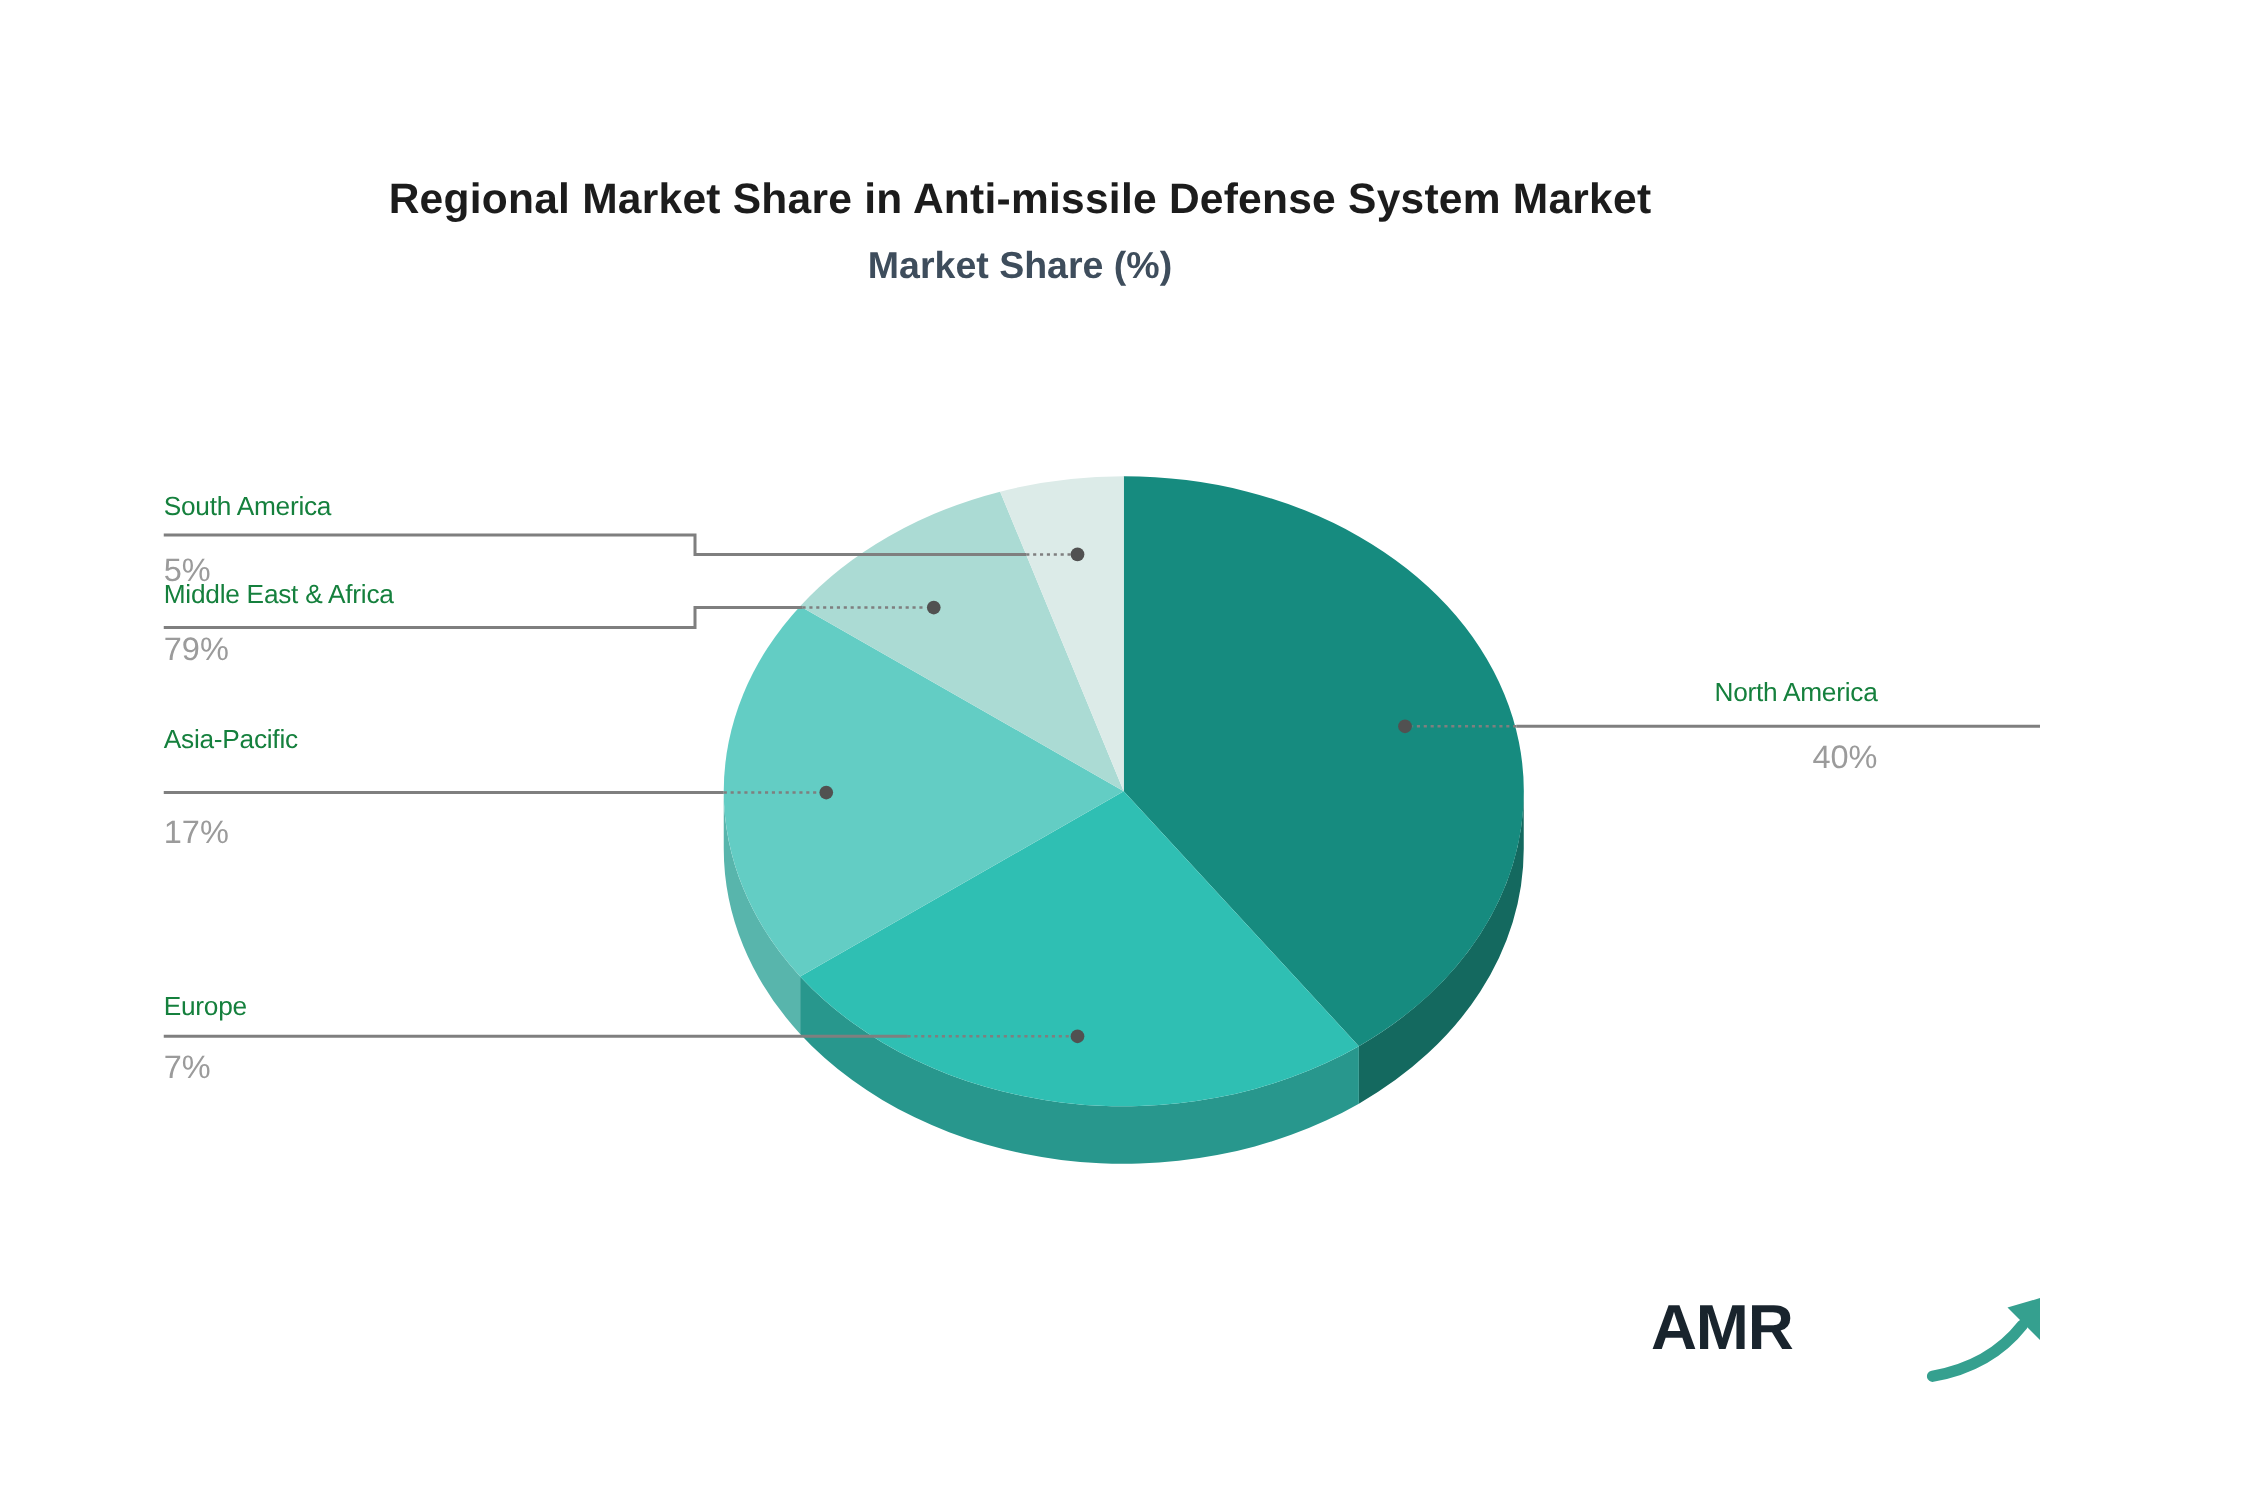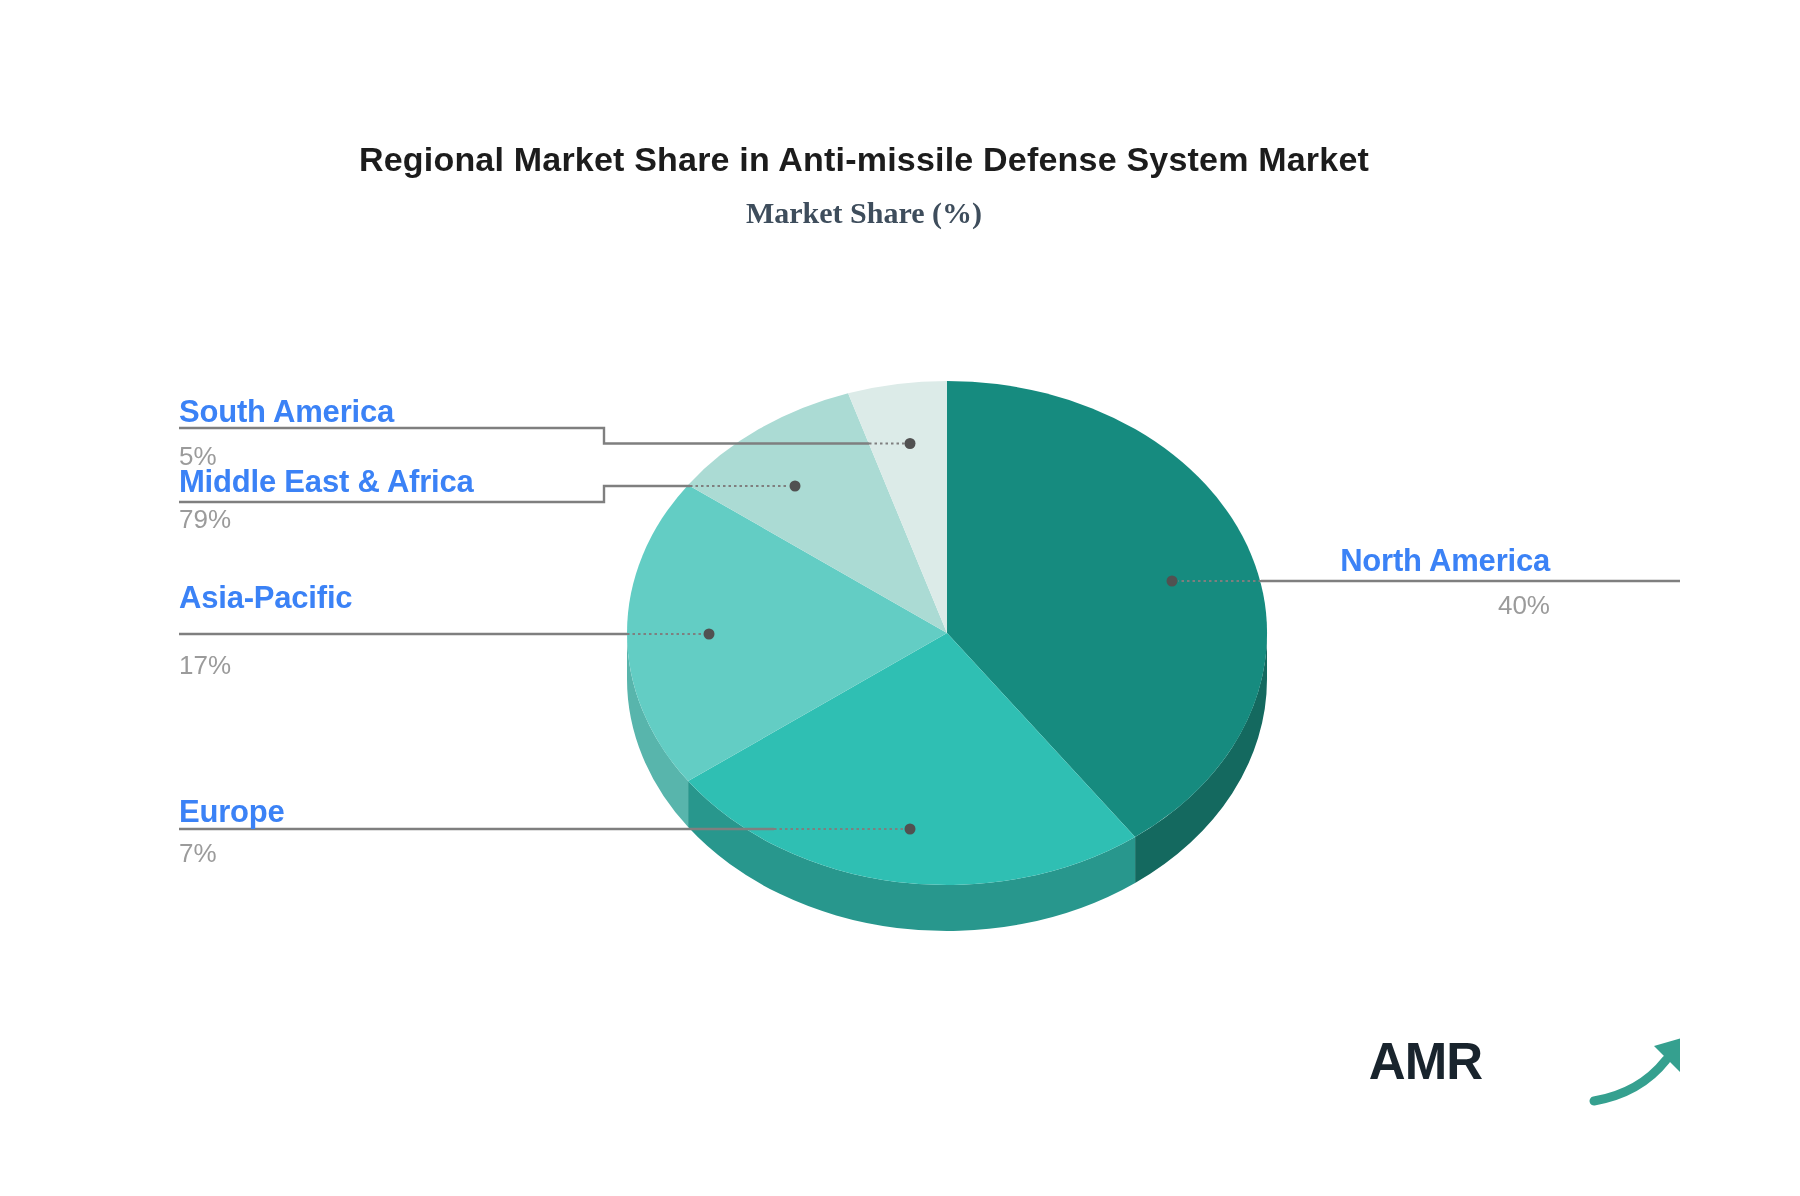--- a/index.html
+++ b/index.html
@@ -1,23 +1,23 @@
 <!DOCTYPE html>
 <html><head>
 <meta charset="utf-8">
 <style>
   html,body{margin:0;padding:0;background:#fff;}
   .page{position:relative;width:1632px;height:1196px;background:#ffffff;overflow:hidden;
-        font-family:"Liberation Sans",sans-serif;margin-left:48px;}
+        font-family:"Liberation Sans",sans-serif;}
   .title{position:absolute;left:0;top:140px;width:100%;text-align:center;
          font-size:34px;font-weight:700;color:#1c1c1c;letter-spacing:0.2px;}
   .subtitle{position:absolute;left:0;top:196px;width:100%;text-align:center;
-         font-size:30px;font-weight:700;color:#3e4d5c;font-family:Liberation Serif, serif;}
-  .cname{position:absolute;font-size:31px;line-height:1.15;color:#3b82f6;
-         letter-spacing:-0.2px;white-space:nowrap;font-weight:bold;}
+         font-size:30px;font-weight:700;color:#3e4d5c;}
+  .cname{position:absolute;font-size:21px;line-height:1.15;color:#15803d;
+         letter-spacing:-0.2px;white-space:nowrap;}
   .cpct{position:absolute;font-size:26px;line-height:1.15;color:#9b9b9b;white-space:nowrap;}
   .right-align{text-align:left;}
   #pie-svg{position:absolute;left:0;top:0;}
   .logo-text{position:absolute;top:1036px;right:198px;font-size:51px;font-weight:700;
          color:#19242d;letter-spacing:-1px;line-height:1;}
   .logo-arrow{position:absolute;left:1538px;top:1030px;}
 </style>
 </head>
 <body>
 

